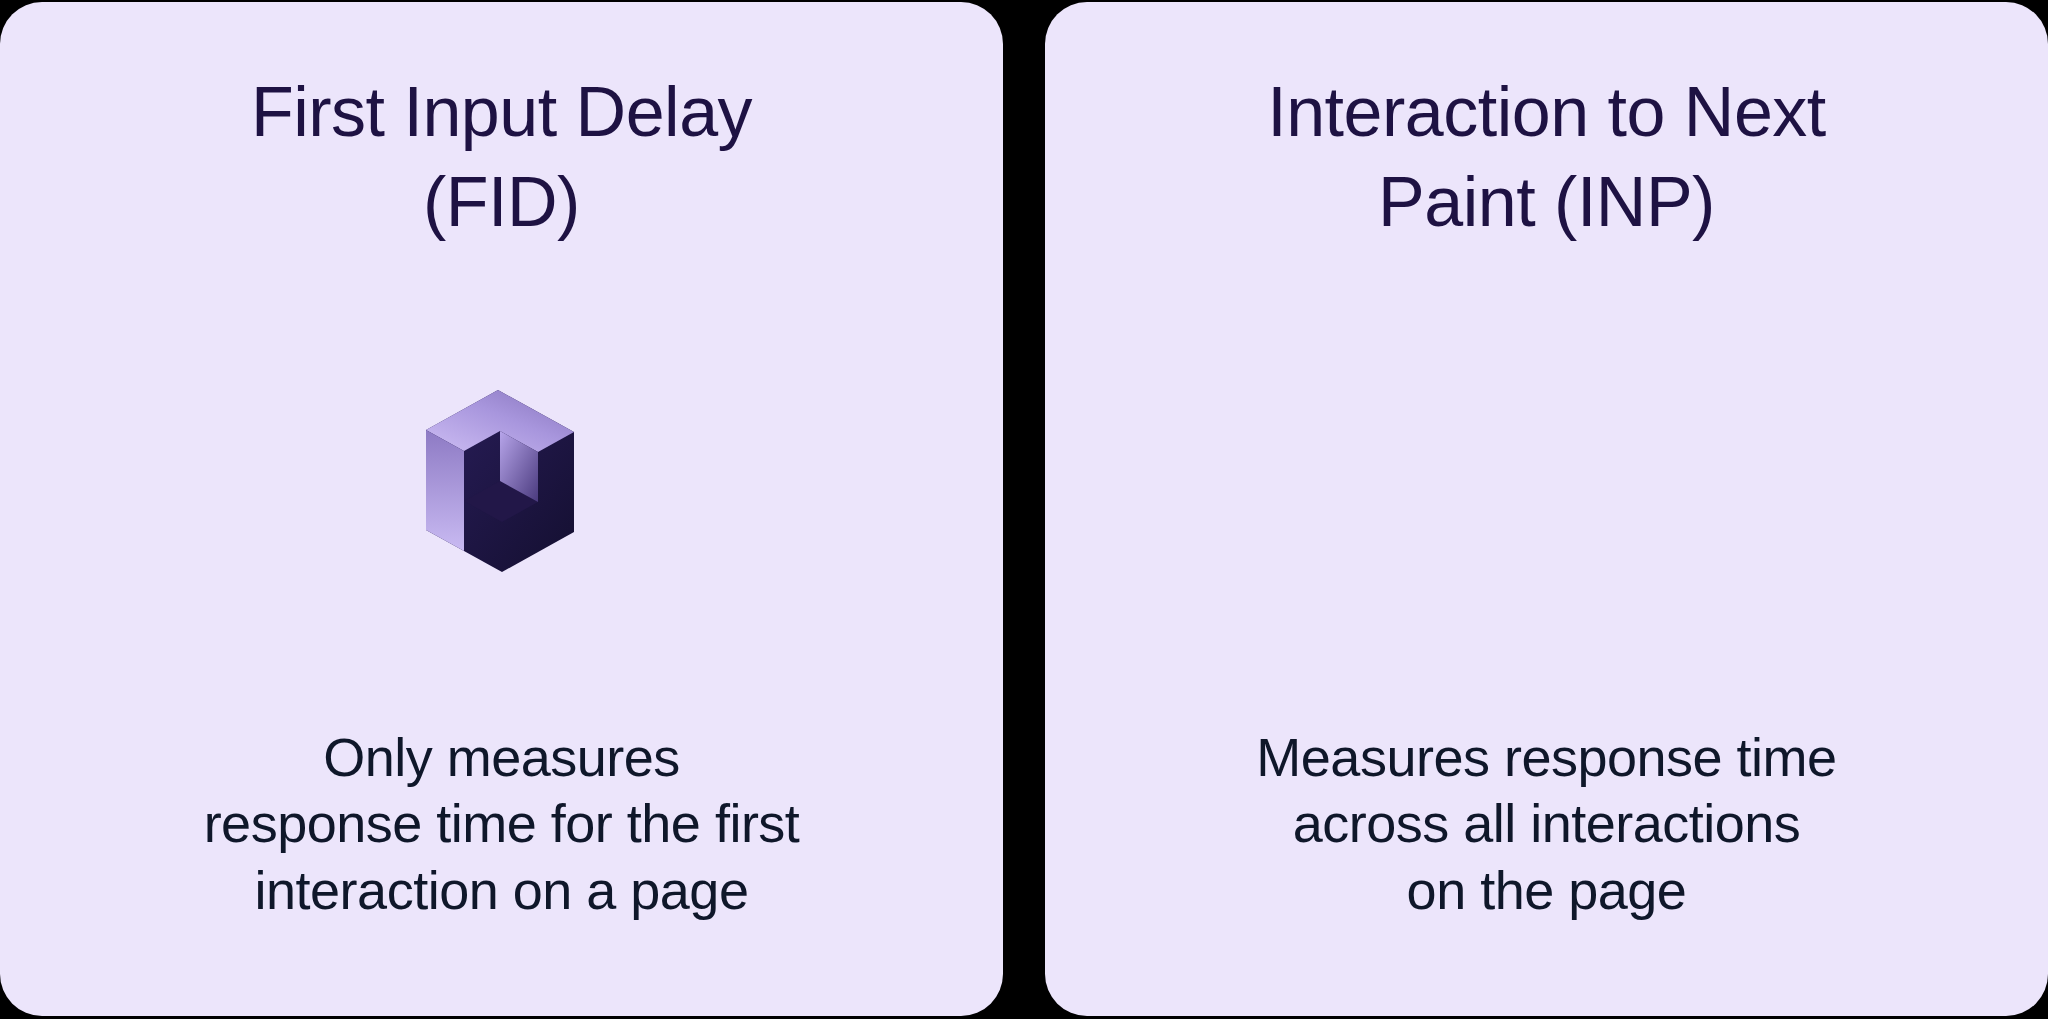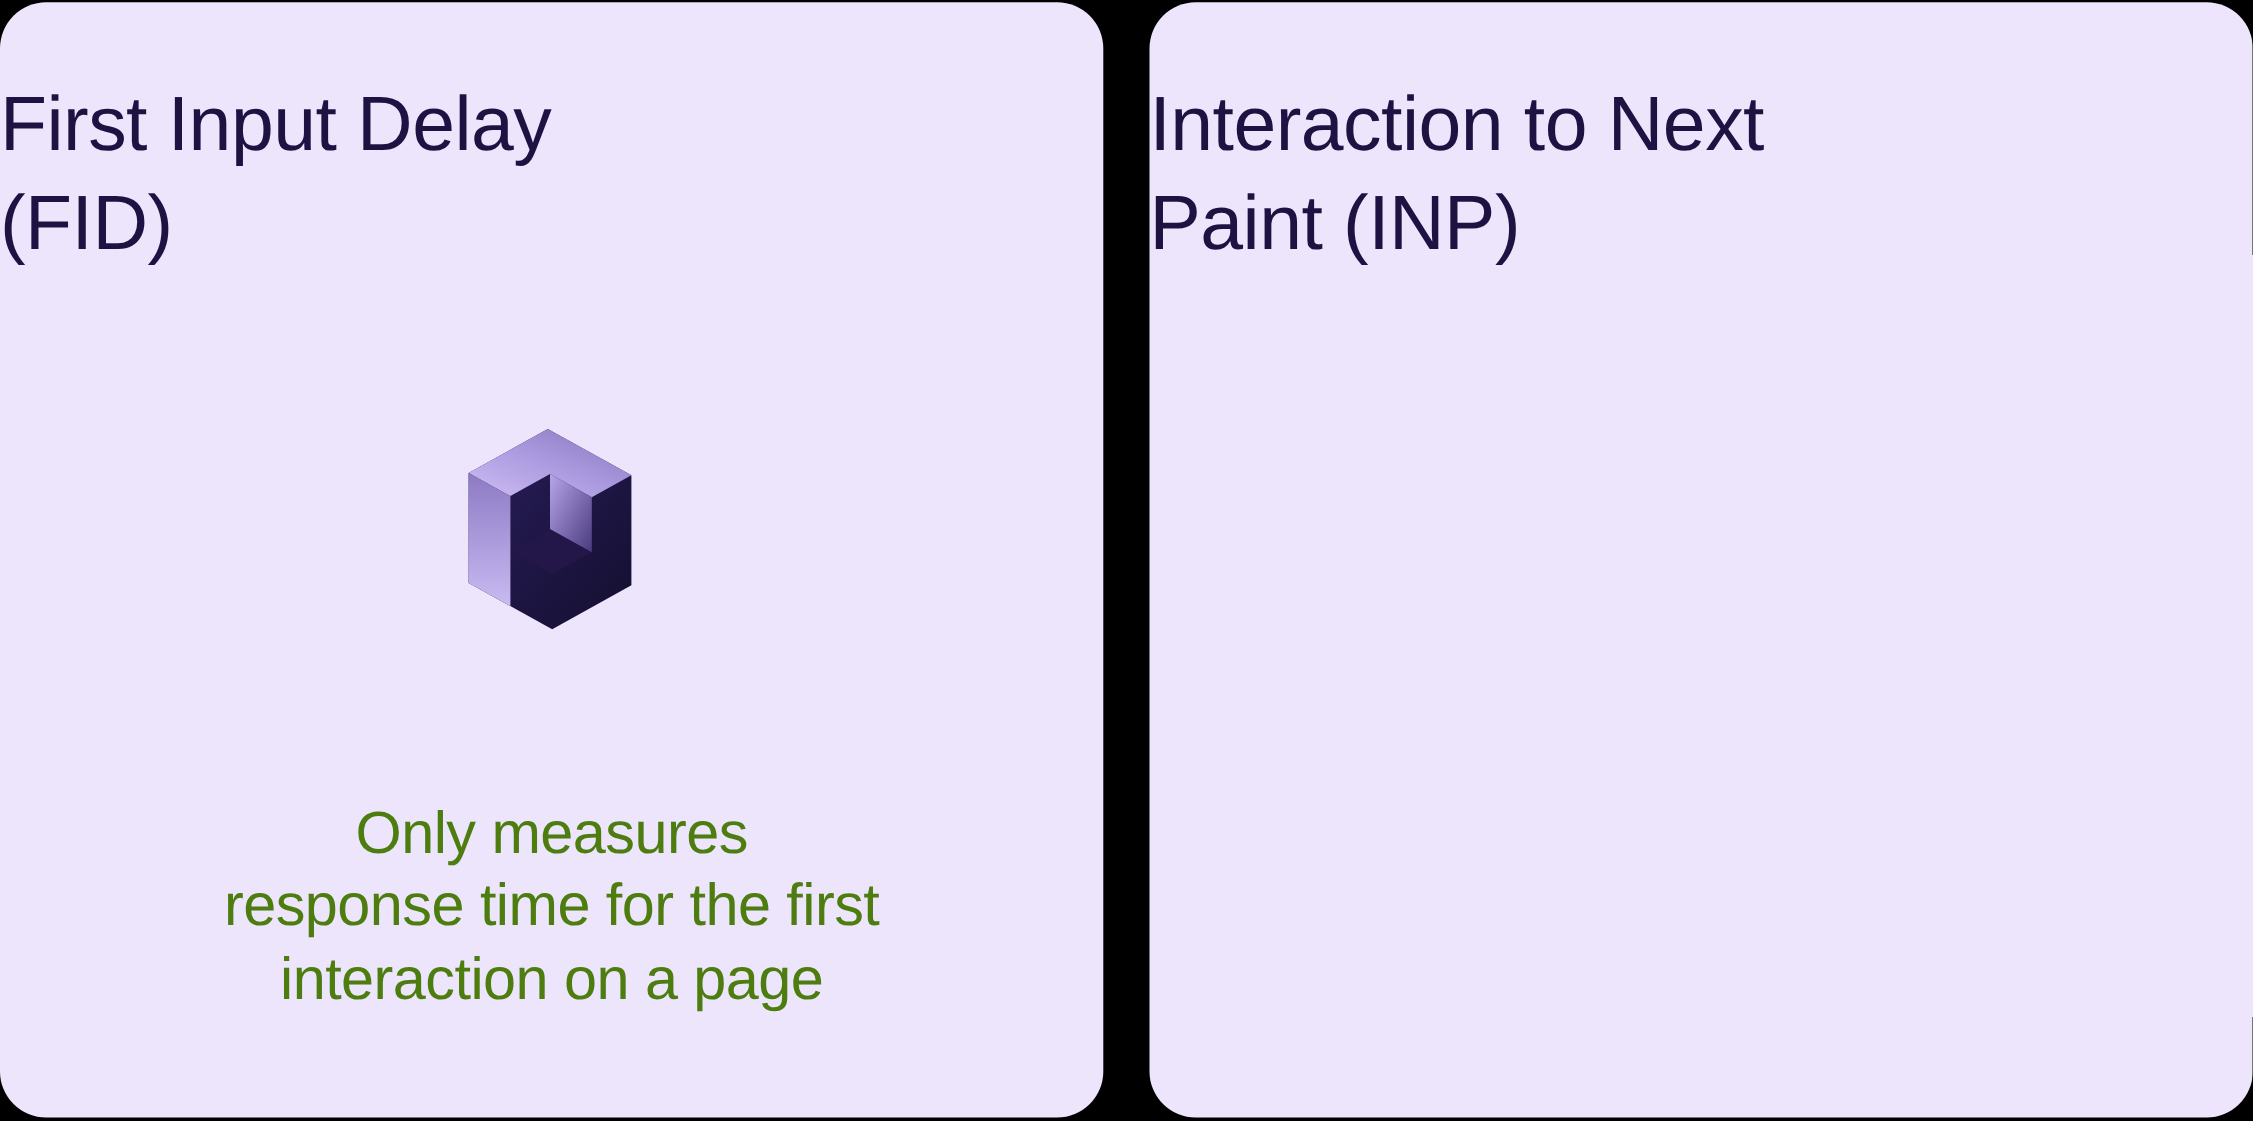--- a/index.html
+++ b/index.html
@@ -19,39 +19,40 @@
     border-radius: 42px;
   }
   .card-left  { left: 0;     width: 1003px; }
   .card-right { left: 1045px; width: 1003px; }
   .card-title {
     position: absolute;
     top: 66px;
     left: 0;
     width: 100%;
     margin: 0;
+    text-align: center;
     font-size: 70px;
     line-height: 1.28;
     font-weight: 400;
     letter-spacing: -0.5px;
     color: #1e1243;
     white-space: pre-line;
   }
   .card-desc {
     position: absolute;
     top: 722px;
     left: 0;
     width: 100%;
     margin: 0;
     text-align: center;
     font-size: 54px;
     line-height: 1.23;
     font-weight: 400;
     letter-spacing: -0.5px;
-    color: #4d7c0f;
+    color: #0f172a;
     white-space: pre-line;
   }
   .icon-wrap { position: absolute; }
   .icon-fid { left: 420px; top: 378px; width: 160px; height: 195px; }
   .vs-circle {
     position: absolute;
     left: 909px;
     top: 367px;
     width: 236px;
     height: 236px;
@@ -109,15 +110,18 @@
     <p class="card-desc">Only measures
 response time for the first
 interaction on a page</p>
   </section>
 
 
   <section class="card card-right">
     <h1 class="card-title">Interaction to Next
 Paint (INP)</h1>
 
+    <p class="card-desc">Measures response time
+across all interactions
+on the page</p>
   </section>
 
 </div>
 
 </body></html>

